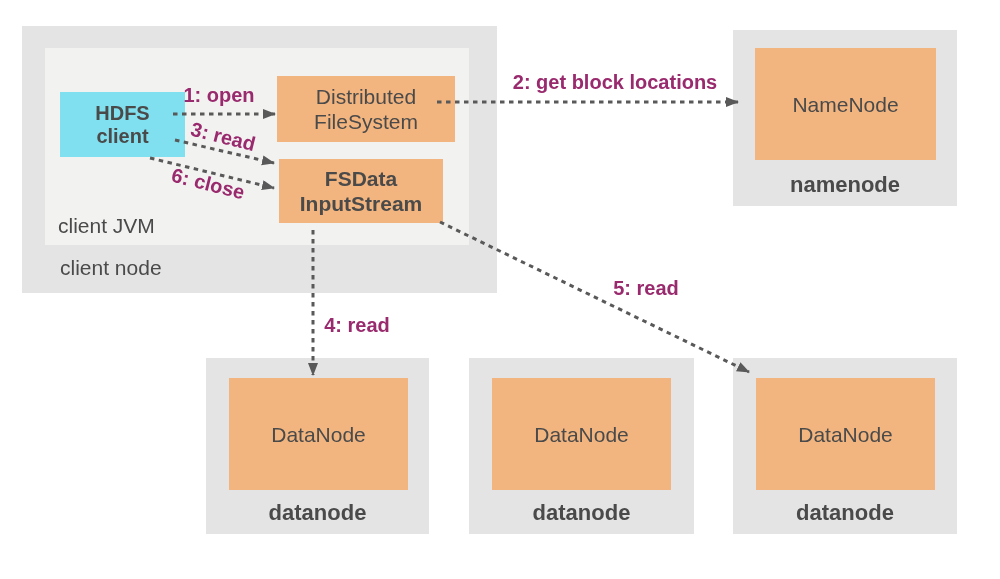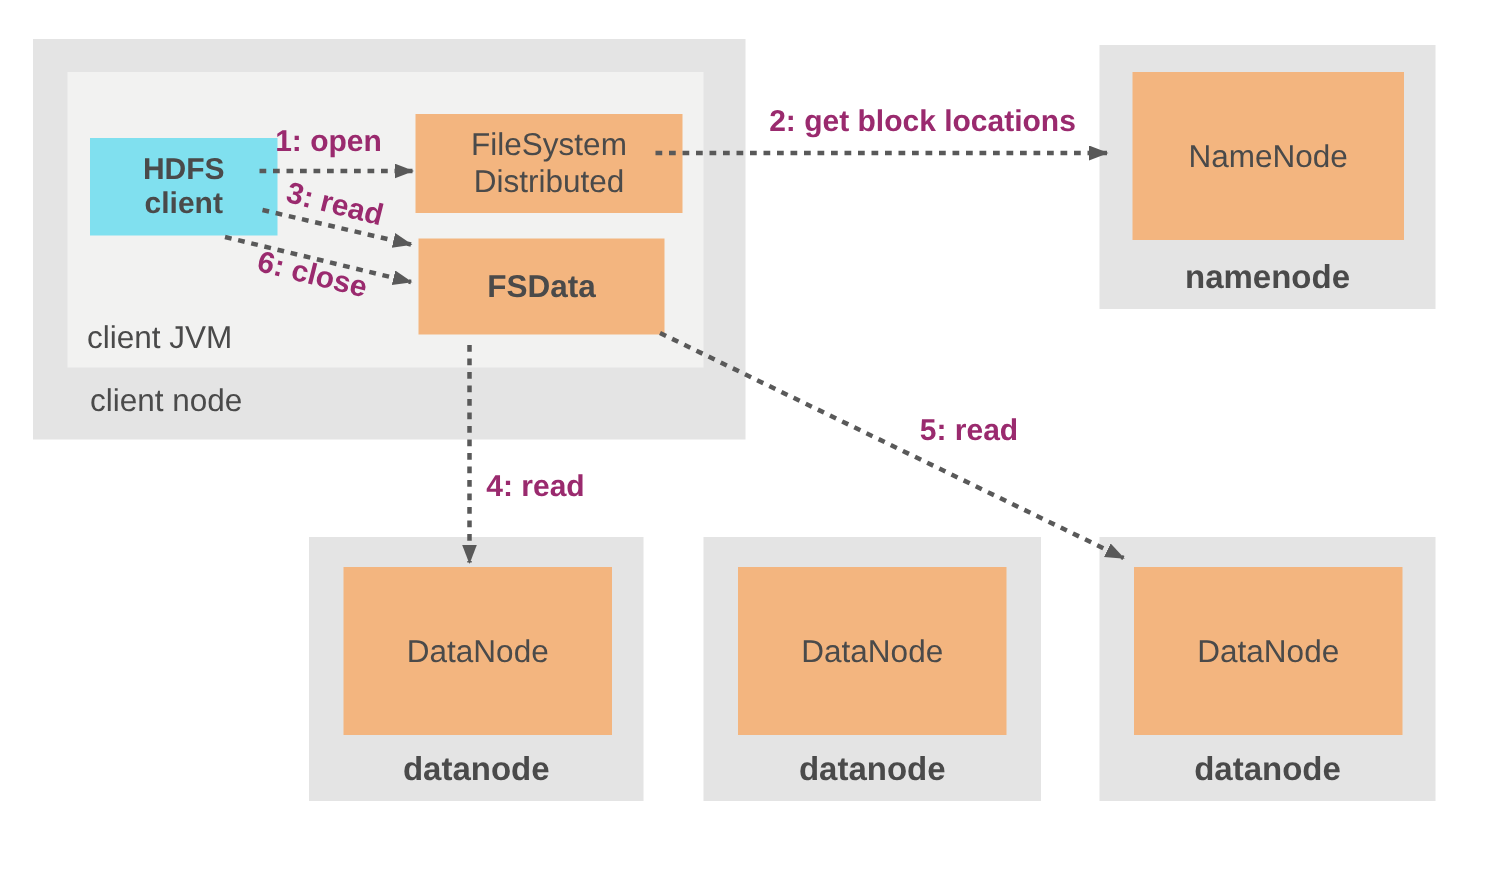--- a/index.html
+++ b/index.html
@@ -126,25 +126,26 @@
       <span>DataNode</span>
     </div>
     <div class="abs bottom-center-label">datanode</div>
   </div>
 
   <div class="abs hdfs-client-box">
     <span>HDFS</span>
     <span>client</span>
   </div>
   <div class="abs process-box dfs-box">
+    <span>Distributed</span>
     <span>FileSystem</span>
-    <span>Distributed</span>
   </div>
   <div class="abs process-box fsd-box">
     <span>FSData</span>
+    <span>InputStream</span>
   </div>
 
   <div class="abs container-label client-jvm-label">client JVM</div>
   <div class="abs container-label client-node-label">client node</div>
 
   <svg class="abs arrows-layer" viewBox="0 0 1000 579" xmlns="http://www.w3.org/2000/svg">
     <defs>
       <marker id="ah" markerUnits="userSpaceOnUse" markerWidth="14" markerHeight="12" refX="12" refY="5" orient="auto">
         <path class="arrow-head" d="M0,0 L13,5 L0,10 Z"></path>
       </marker>

